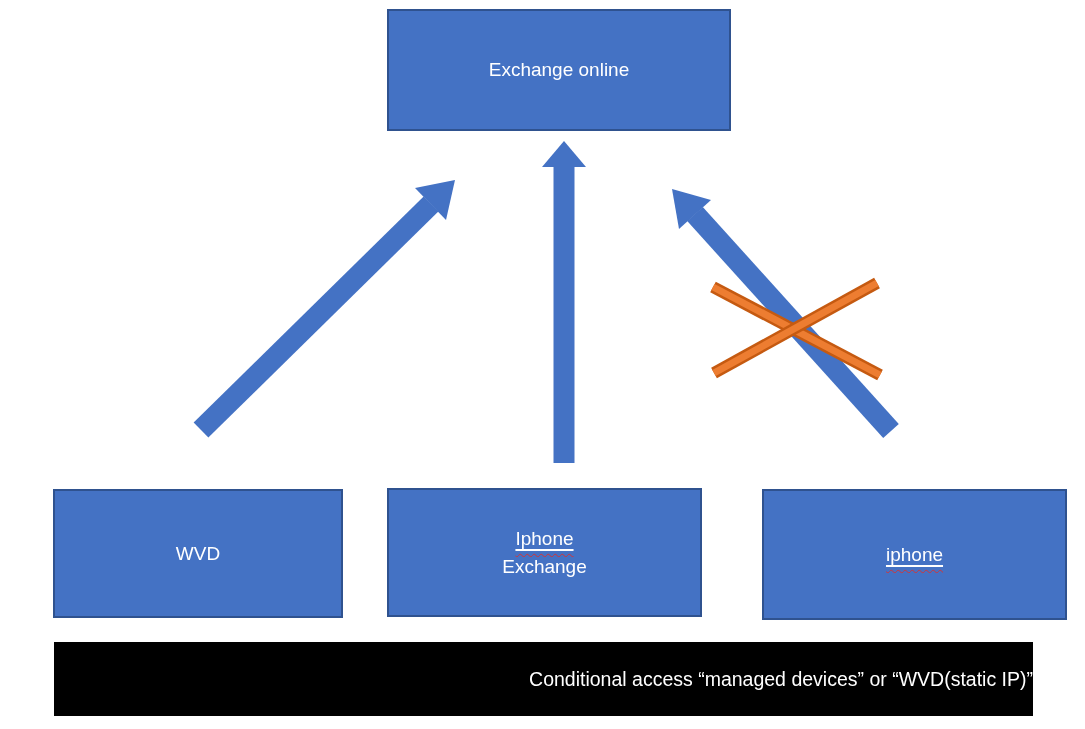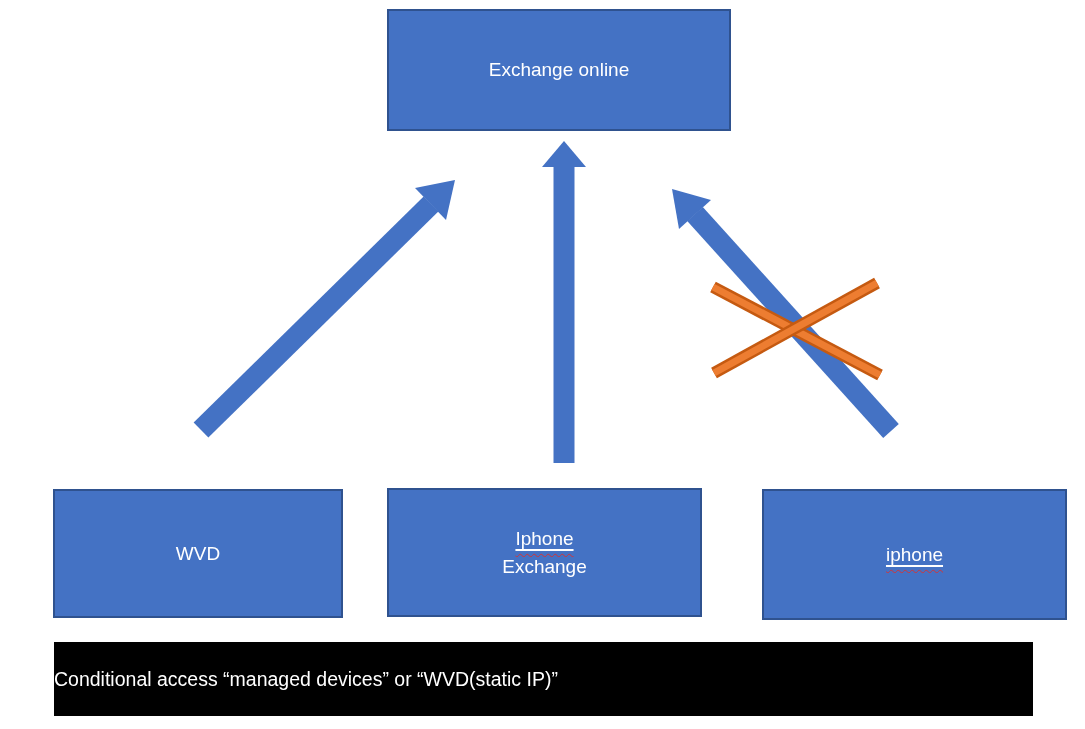--- a/index.html
+++ b/index.html
@@ -34,21 +34,21 @@
   .squiggle{
     text-decoration:underline wavy #d13438;
     text-decoration-thickness:1px;
     text-underline-offset:8px;
   }
   .banner{
     position:absolute;
     left:54px;top:642px;width:979px;height:74px;
     background:#000000;
     color:#ffffff;
-    display:flex;align-items:center;justify-content:flex-start;
+    display:flex;align-items:center;justify-content:flex-end;
     font-size:19.5px;
   }
 </style>
 </head>
 <body>
 
 <div class="canvas">
 
   <svg class="svg-layer" viewBox="0 0 1085 729" xmlns="http://www.w3.org/2000/svg">
 

